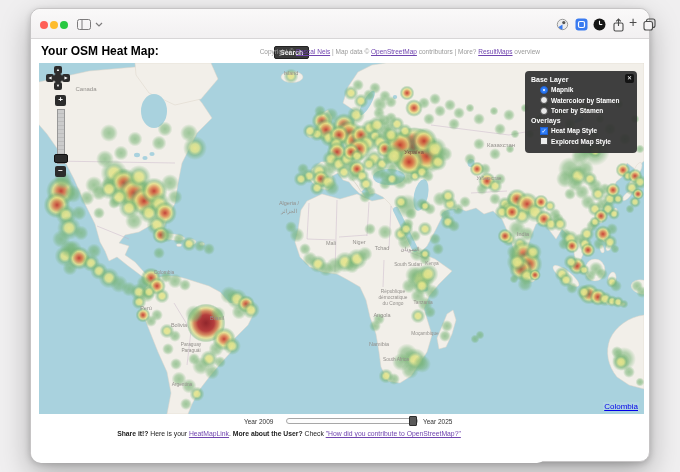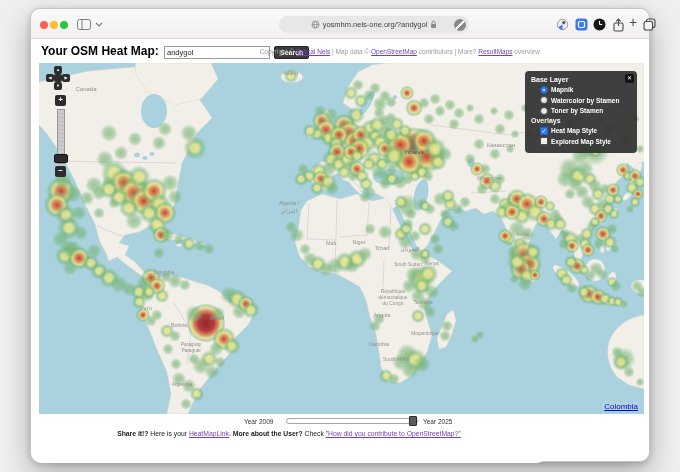--- a/index.html
+++ b/index.html
@@ -78,33 +78,20 @@
             <rect x="0.5" y="0.5" width="13" height="10" rx="2" fill="none" stroke="#7d7b7c"></rect>
             <line x1="5" y1="0.5" x2="5" y2="10.5" stroke="#7d7b7c"></line>
           </svg>
       </span>
       <span class="chev">
         <svg class="mini" width="8" height="5">
             <polyline points="1,1 4,4 7,1" fill="none" stroke="#7d7b7c" stroke-width="1.2"></polyline>
           </svg>
       </span>
 
-      <div class="urlbar">
-        <svg class="mini" width="9" height="9">
-            <circle cx="4.5" cy="4.5" r="3.5" fill="none" stroke="#8a8888" stroke-width=".8"></circle>
-            <ellipse cx="4.5" cy="4.5" rx="1.6" ry="3.5" fill="none" stroke="#8a8888" stroke-width=".7"></ellipse>
-            <line x1="1" y1="4.5" x2="8" y2="4.5" stroke="#8a8888" stroke-width=".7"></line>
-          </svg>
-        <span class="urltext">yosmhm.neis-one.org/?andygol</span>
-        <svg class="mini" width="7" height="9">
-            <rect x="1" y="4" width="5" height="4" rx="0.8" fill="#8a8888"></rect>
-            <path d="M2 4 V2.6 A1.5 1.5 0 0 1 5 2.6 V4" fill="none" stroke="#8a8888" stroke-width="1"></path>
-          </svg>
-        <span class="badge"></span>
-      </div>
 
       <span class="tbicon" style="left:525px">
         <svg class="mini" width="13" height="13">
             <circle cx="6.5" cy="6.5" r="5.2" fill="#ececec" stroke="#9a9a9a" stroke-width="1"></circle>
             <path d="M2.5 9 A5.2 5.2 0 0 0 6.5 11.7 L 6.5 6.5 Z" fill="#3a7bf0"></path>
             <circle cx="7.8" cy="4.6" r="1.6" fill="#555"></circle>
           </svg>
       </span>
       <span class="tbicon" style="left:544px">
         <svg class="mini" width="13" height="13">
@@ -130,21 +117,20 @@
       <span class="tbicon" style="left:612px">
         <svg class="mini" width="13" height="13">
             <rect x="3.5" y="1" width="8.5" height="8.5" rx="2" fill="none" stroke="#4a4a4a" stroke-width="1.1"></rect>
             <rect x="1" y="3.5" width="8.5" height="8.5" rx="2" fill="#f5f3f4" stroke="#4a4a4a" stroke-width="1.1"></rect>
           </svg>
       </span>
     </div>
 
     <div class="content">
       <div class="ptitle">Your OSM Heat Map:</div>
-      <input class="searchbox" type="text" value="andygol" style="">
       <button class="searchbtn">Search</button>
 
       <div class="copyright"><span>Copyright © </span><span class="plink">Pascal Neis</span><span> | Map data © </span><span class="plink">OpenStreetMap</span><span> contributors | More? </span><span class="plink">ResultMaps</span><span> overview</span></div>
 
       <div class="mapwrap">
         <svg id="mapsvg" width="605" height="351" viewBox="0 0 605 351">
             <defs>
               <radialGradient id="hg0">
                 <stop offset="0" stop-color="#74b272" stop-opacity="0.68"></stop>
                 <stop offset="0.55" stop-color="#74b272" stop-opacity="0.5"></stop>

